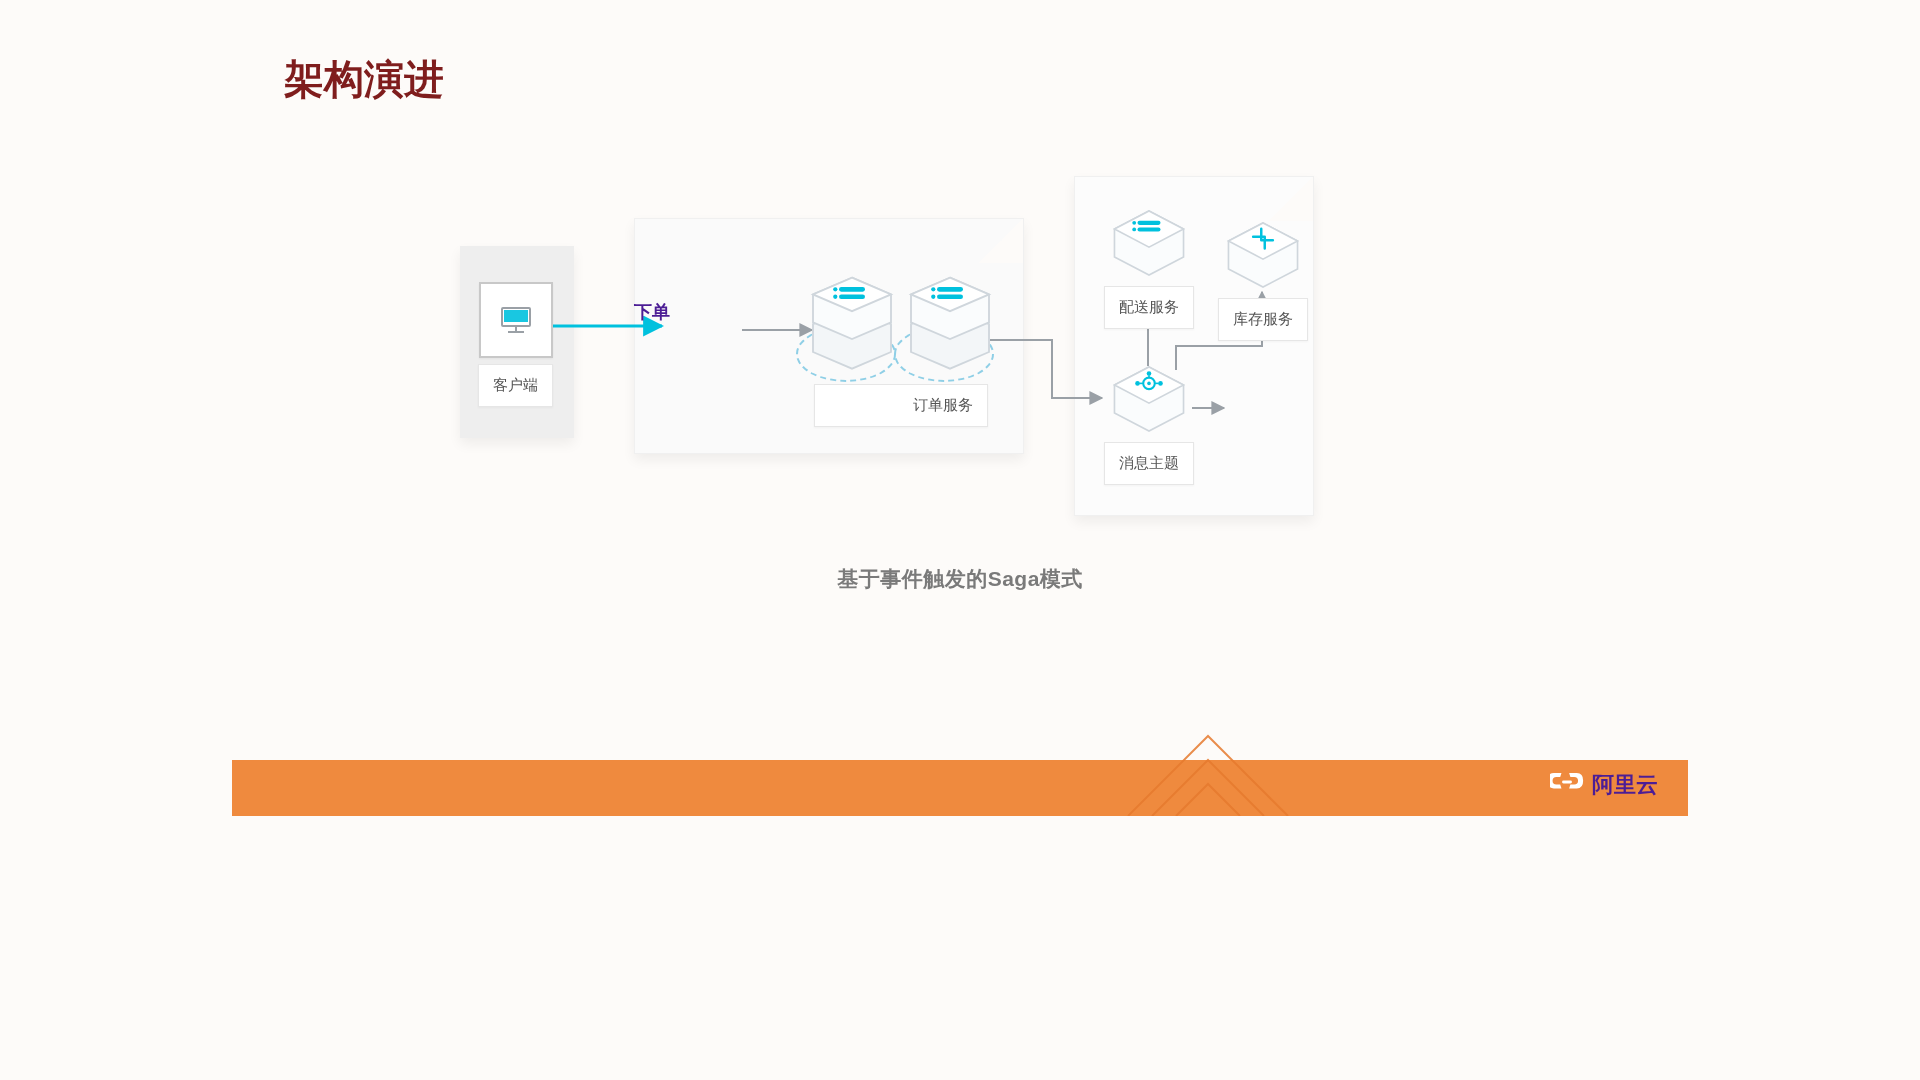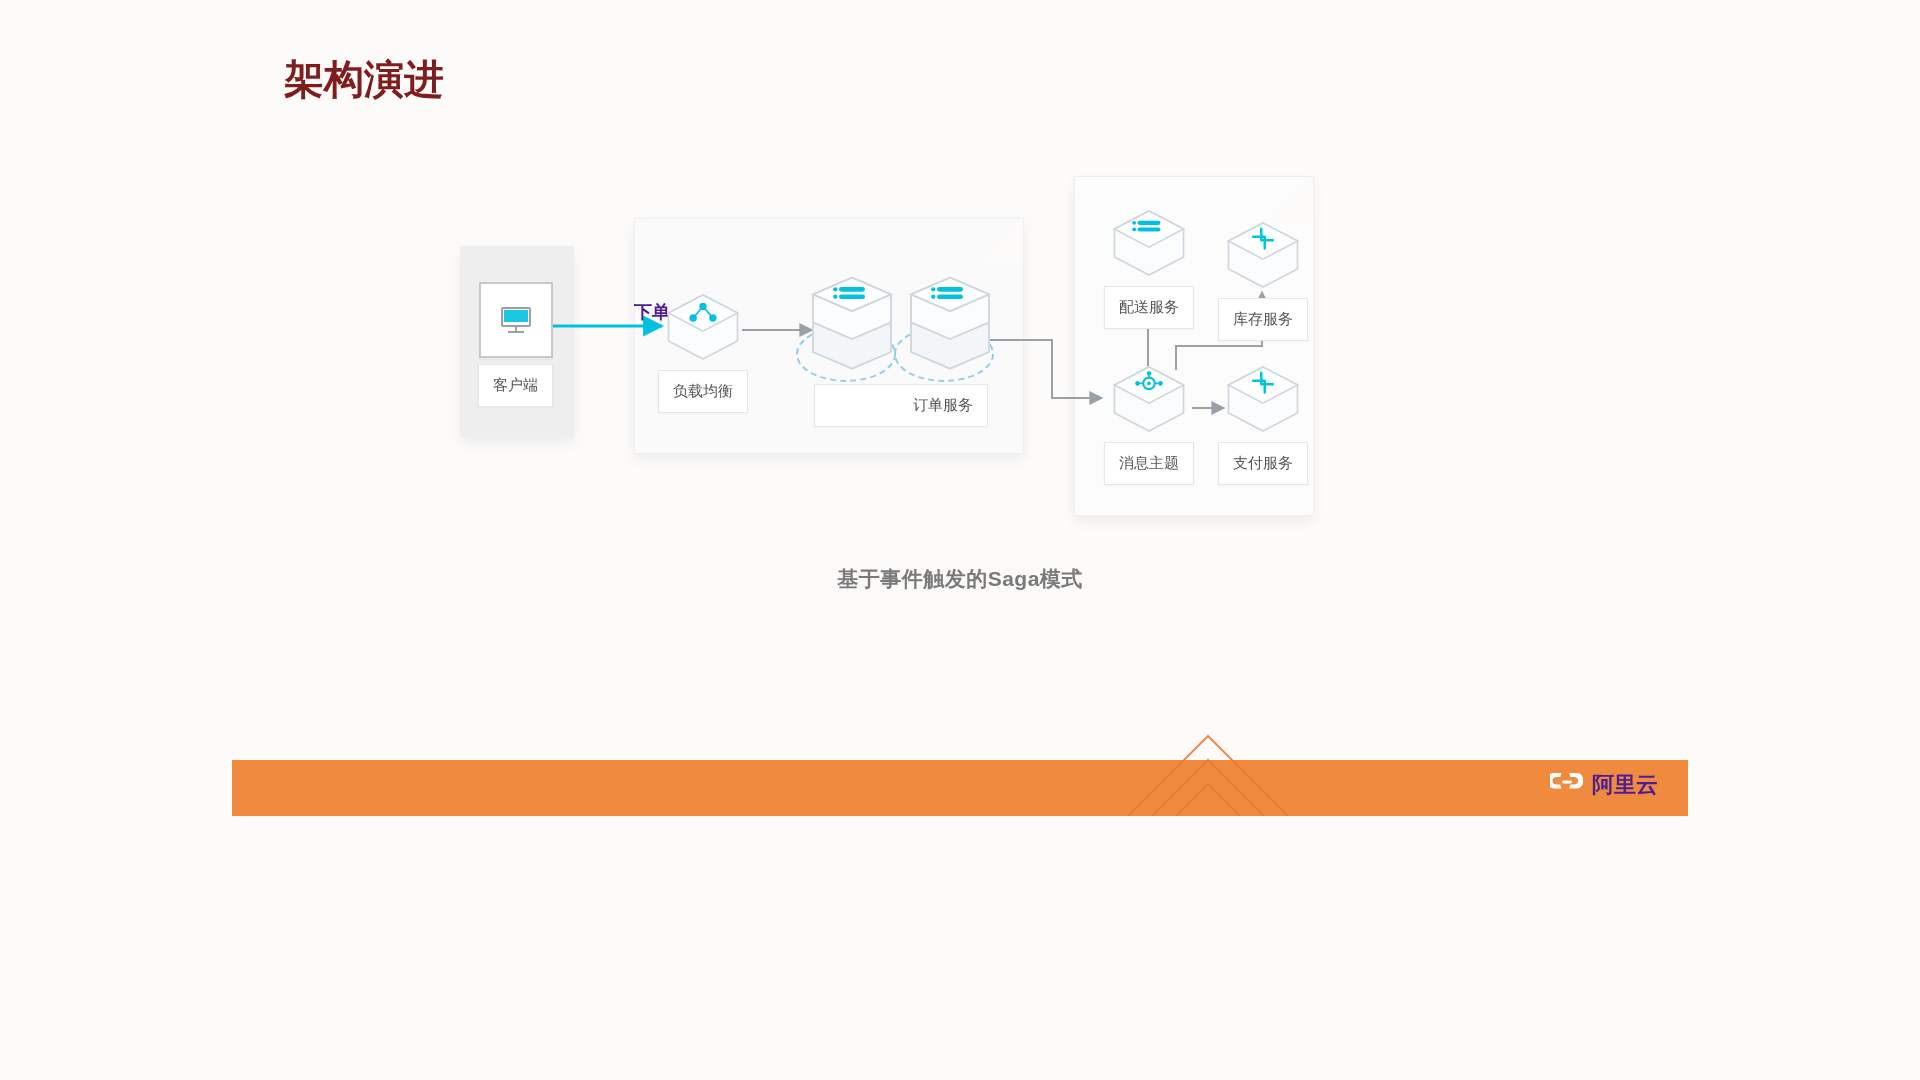--- a/index.html
+++ b/index.html
@@ -179,35 +179,20 @@
       <svg viewBox="0 0 40 40" width="40" height="40">
         <rect x="6" y="8" width="28" height="18" rx="1" fill="none" stroke="#9aa0a6" stroke-width="2"></rect>
         <rect x="8" y="10" width="24" height="12" fill="#00c1de" opacity="0.9"></rect>
         <line x1="20" y1="26" x2="20" y2="31" stroke="#9aa0a6" stroke-width="2"></line>
         <line x1="12" y1="32" x2="28" y2="32" stroke="#9aa0a6" stroke-width="2"></line>
       </svg>
     </div>
     <div class="node-label">客户端</div>
   </div>
 
-  <div class="node" style="top:290px; left:426px;">
-    <div class="hex">
-      <svg viewBox="0 0 100 90">
-        <polygon points="50,6 92,28 92,62 50,84 8,62 8,28" fill="#fafcfd" stroke="#cfd6dc" stroke-width="2"></polygon>
-        <polygon points="50,6 92,28 50,50 8,28" fill="#ffffff" stroke="#cfd6dc" stroke-width="2"></polygon>
-
-        <circle cx="50" cy="20" r="4.5" fill="#00c1de"></circle>
-        <circle cx="38" cy="34" r="4.5" fill="#00c1de"></circle>
-        <circle cx="62" cy="34" r="4.5" fill="#00c1de"></circle>
-        <line x1="50" y1="20" x2="38" y2="34" stroke="#00c1de" stroke-width="2"></line>
-        <line x1="50" y1="20" x2="62" y2="34" stroke="#00c1de" stroke-width="2"></line>
-      </svg>
-    </div>
-    <div class="node-label">负载均衡</div>
-  </div>
 
   <div class="node" style="top:274px; left:574px; width:190px;">
     <div style="display:flex; gap:4px;">
       <div class="hex" style="width:94px; height:104px;">
         <svg viewBox="0 0 100 112">
           <polygon points="50,36 92,54 92,84 50,102 8,84 8,54" fill="#f3f6f8" stroke="#cfd6dc" stroke-width="2"></polygon>
           <polygon points="50,4 92,22 92,52 50,70 8,52 8,22" fill="#fafcfd" stroke="#cfd6dc" stroke-width="2"></polygon>
           <polygon points="50,4 92,22 50,40 8,22" fill="#ffffff" stroke="#cfd6dc" stroke-width="2"></polygon>
           <rect x="36" y="14" width="28" height="5" rx="2.5" fill="#00c1de"></rect>
           <rect x="36" y="22" width="28" height="5" rx="2.5" fill="#00c1de"></rect>
@@ -266,30 +251,20 @@
         <circle cx="64" cy="26" r="2.8" fill="#00c1de"></circle>
         <circle cx="50" cy="14" r="2.8" fill="#00c1de"></circle>
         <line x1="43" y1="26" x2="38" y2="26" stroke="#00c1de" stroke-width="2"></line>
         <line x1="57" y1="26" x2="62" y2="26" stroke="#00c1de" stroke-width="2"></line>
         <line x1="50" y1="19" x2="50" y2="16" stroke="#00c1de" stroke-width="2"></line>
       </svg>
     </div>
     <div class="node-label">消息主题</div>
   </div>
 
-  <div class="node" style="top:362px; left:986px;">
-    <div class="hex">
-      <svg viewBox="0 0 100 90">
-        <polygon points="50,6 92,28 92,62 50,84 8,62 8,28" fill="#fafcfd" stroke="#cfd6dc" stroke-width="2"></polygon>
-        <polygon points="50,6 92,28 50,50 8,28" fill="#ffffff" stroke="#cfd6dc" stroke-width="2"></polygon>
-        <path d="M40 18 L50 28 L60 18 M60 32 L50 22 L40 32" fill="none" stroke="#00c1de" stroke-width="3" stroke-linecap="round" stroke-linejoin="round" transform="rotate(45 50 25)"></path>
-      </svg>
-    </div>
-    <div class="node-label">支付服务</div>
-  </div>
 
   <div class="caption">基于事件触发的Saga模式</div>
 
   <div class="footer-band"></div>
   <div class="footer-deco">
     <svg viewBox="0 0 320 84" width="320" height="84">
       <g stroke="#e67a2e" stroke-width="2" fill="none" opacity="0.85">
         <path d="M40 84 L120 4 L200 84"></path>
         <path d="M64 84 L120 28 L176 84"></path>
         <path d="M88 84 L120 52 L152 84"></path>

